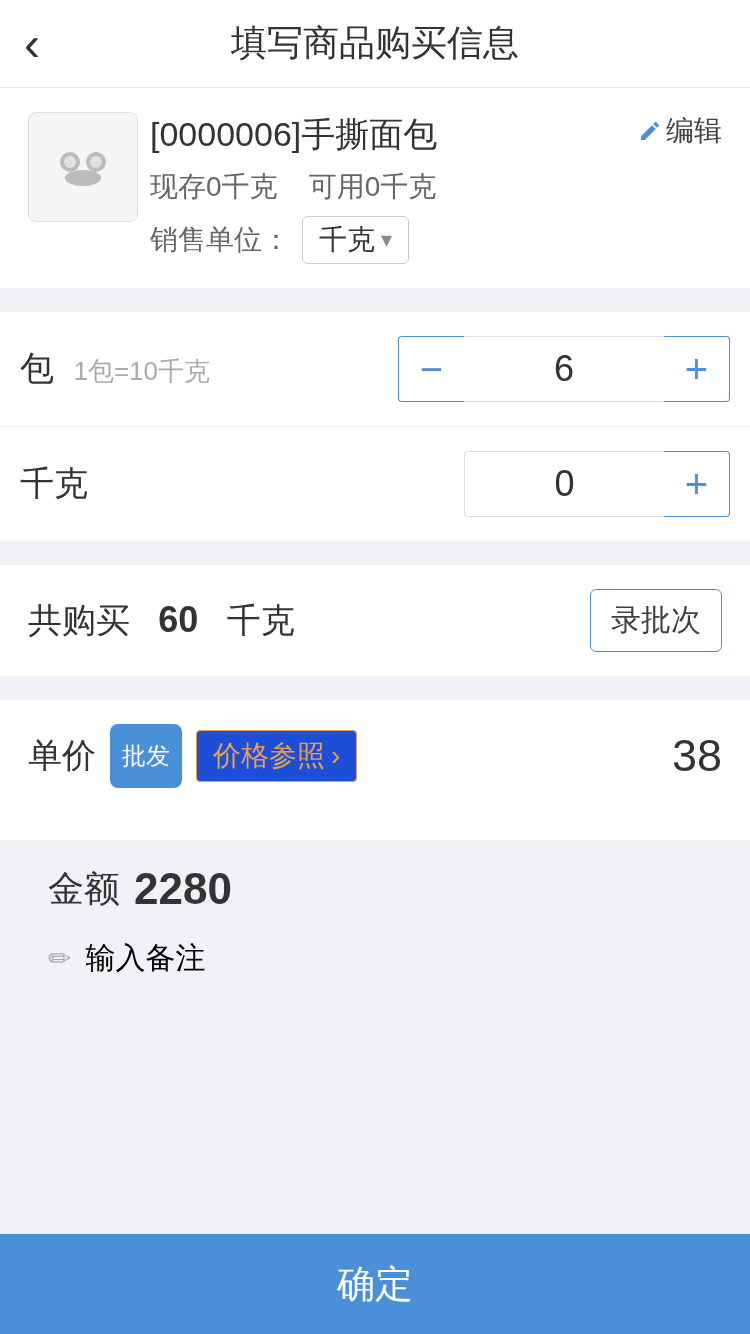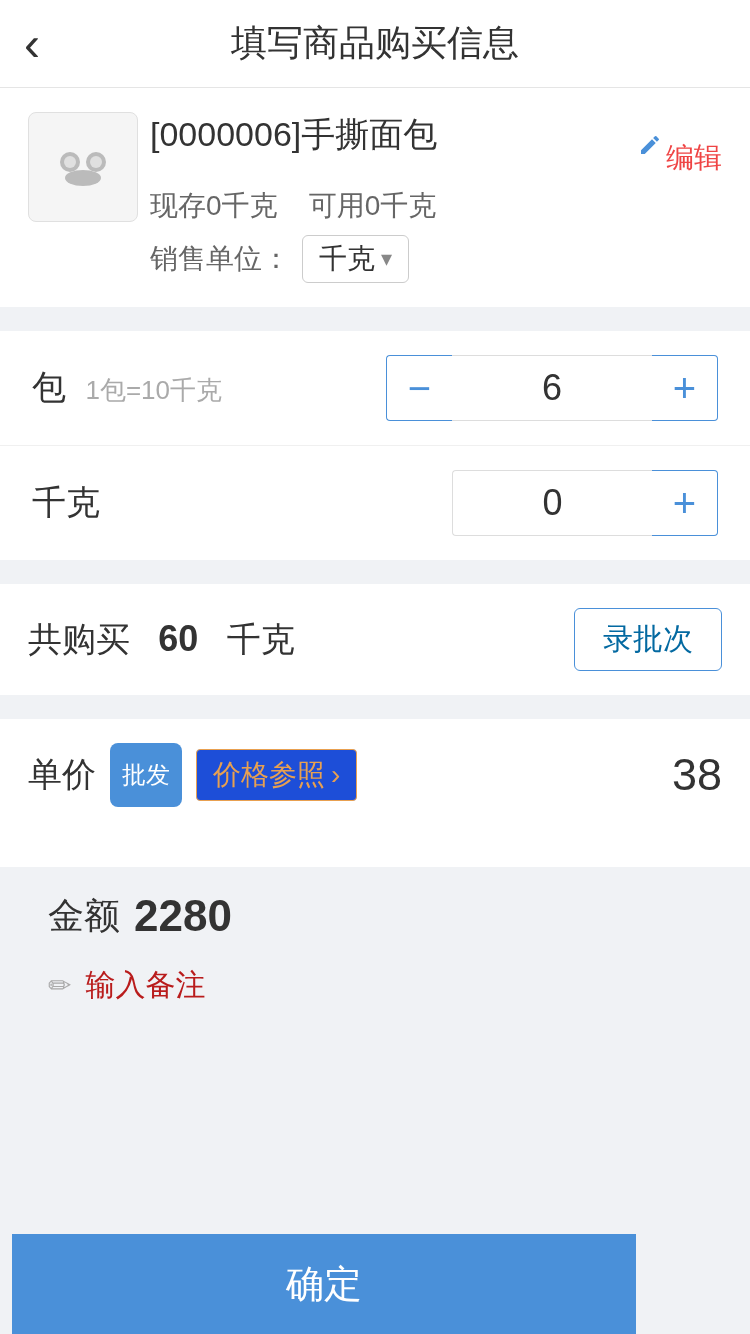--- a/index.html
+++ b/index.html
@@ -153,21 +153,21 @@
     }
 
     
     .quantity-section {
       background: #fff;
       margin-bottom: 12px;
     }
     .quantity-row {
       display: flex;
       align-items: center;
-      padding: 24px 32px;
+      padding: 24px 20px;
       border-bottom: 1px solid #f0f0f0;
       gap: 8px;
     }
     .quantity-row:last-child { border-bottom: none; }
     .qty-label {
       font-size: 34px;
       color: #333;
       flex: 1;
     }
     .qty-sub-label {
@@ -218,39 +218,39 @@
       display: flex;
       align-items: center;
       justify-content: space-between;
     }
     .total-text {
       font-size: 34px;
       color: #333;
     }
     .record-batch-btn {
       border: 1px solid #4a90d9;
-      color: #0369a1;
+      color: #404040;
       background: #fff;
       border-radius: 6px;
-      padding: 10px 28px;
+      padding: 10px 20px;
       font-size: 30px;
       cursor: pointer;
     }
 
     
     .price-section {
       background: #fff;
       margin-bottom: 0;
       padding: 24px 28px;
     }
     .price-row {
       display: flex;
       align-items: center;
       gap: 14px;
-      margin-bottom: 36px;
+      margin-bottom: 28px;
     }
     .price-label {
       font-size: 34px;
       color: #333;
     }
     .price-tag {
       background: #4a90d9;
       color: #fff;
       font-size: 24px;
       padding: 16px 12px;
@@ -301,36 +301,36 @@
       display: flex;
       align-items: center;
       gap: 14px;
     }
     .remark-icon {
       color: #aaa;
       font-size: 28px;
     }
     .remark-text {
       font-size: 30px;
-      color: #b91c1c;
+      color: #000000;
     }
 
     
     .main-spacer {
       background: #f0f2f5;
       flex: 1;
       min-height: 300px;
     }
 
     
     .confirm-btn {
       position: fixed;
       bottom: 0;
-      left: 12px;
-      width: 624px;
+      left: 0;
+      width: 750px;
       height: 100px;
       background: #4a90d9;
       color: #fff;
       font-size: 38px;
       font-weight: 500;
       border: none;
       cursor: pointer;
       display: flex;
       align-items: center;
       justify-content: center;
@@ -371,21 +371,21 @@
         <circle cx="48" cy="22" r="6" fill="#e0e0e0"></circle>
       </svg>
     </div>
     <div class="product-info">
       <div class="product-name-row">
         <span class="product-name">[0000006]手撕面包</span>
         <span class="edit-btn">
           <svg width="24" height="24" viewBox="0 0 24 24" fill="none" style="vertical-align:middle;">
             <path d="M3 17.25V21h3.75l11-11.06-3.75-3.75L3 17.25zm17.71-10.21a1 1 0 0 0 0-1.41l-2.34-2.34a1 1 0 0 0-1.41 0l-1.83 1.83 3.75 3.75 1.83-1.83z" fill="#4a90d9"></path>
           </svg>
-          <span style="color:#ef4444;font-size:28px;margin-top:27px;">编辑</span>
+          <span style="color:#404040;font-size:28px;">编辑</span>
         </span>
       </div>
       <div class="product-stock">
         <span>现存0千克</span>
         &nbsp;&nbsp;
         <span>可用0千克</span>
       </div>
       <div class="product-unit-row">
         <span>销售单位：</span>
         <span class="unit-select">

